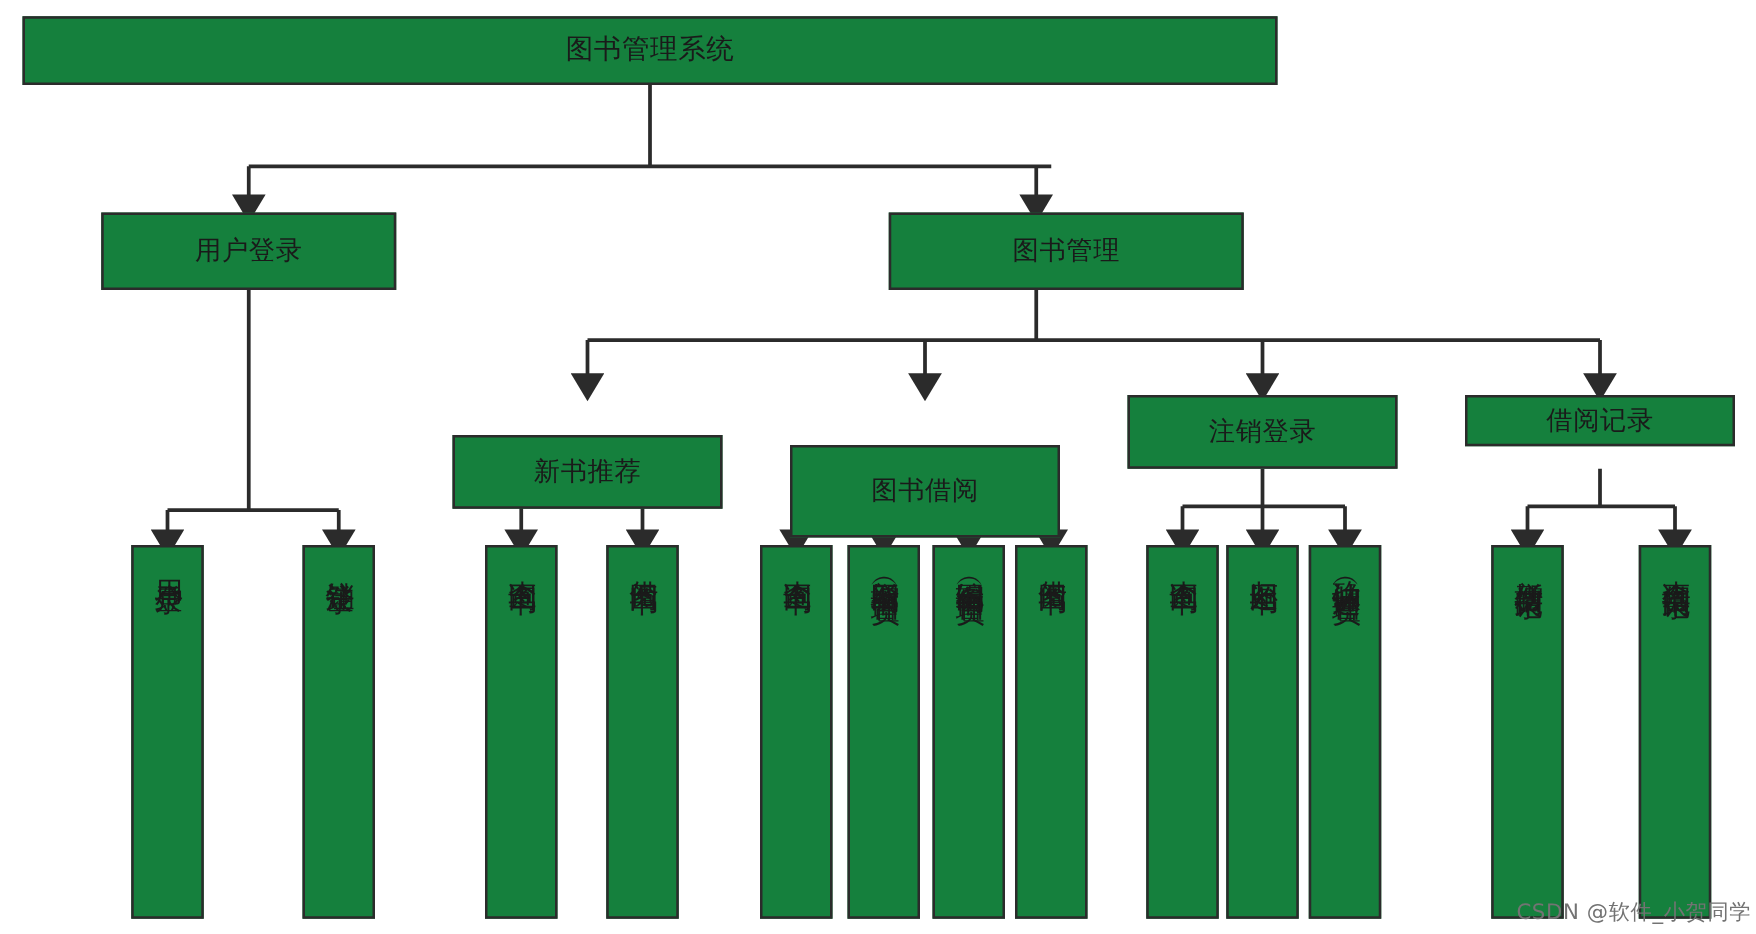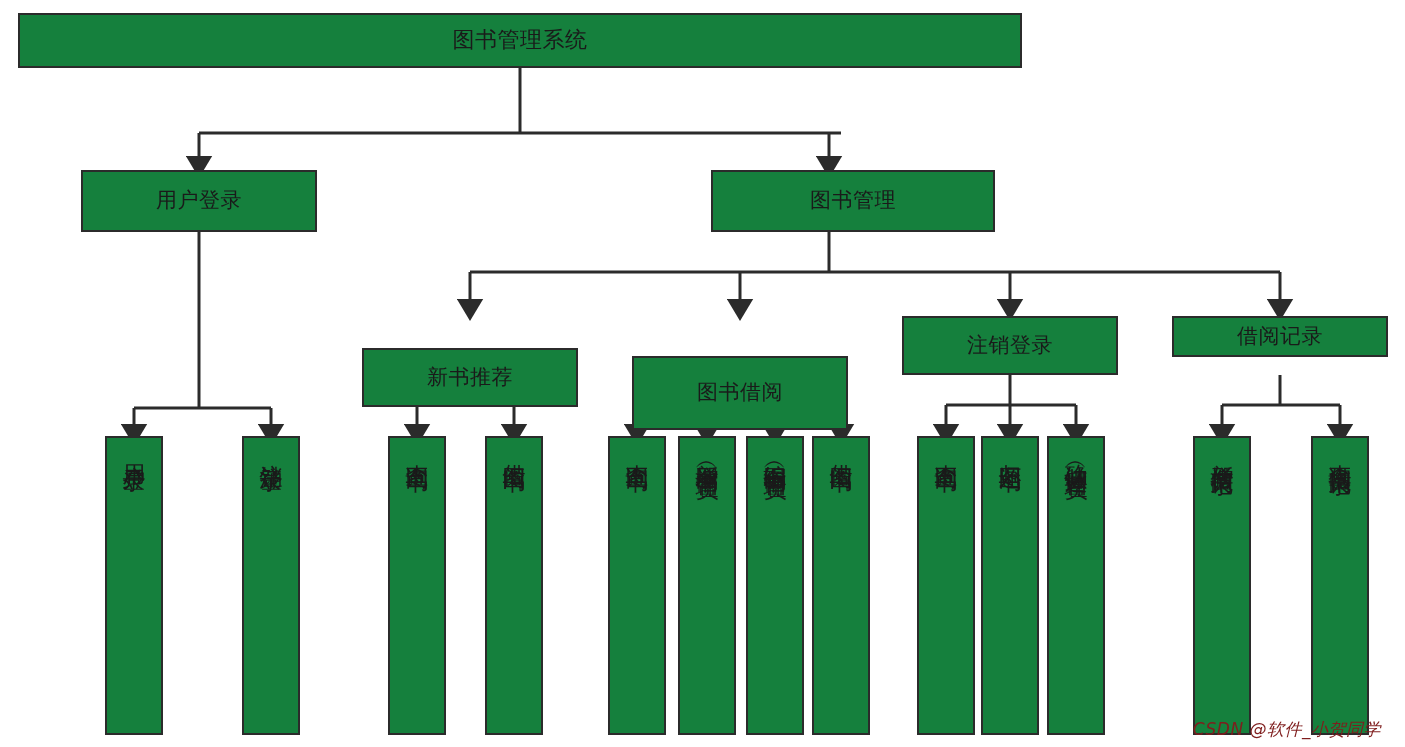--- a/index.html
+++ b/index.html
@@ -61,28 +61,27 @@
     line-height: 1.0;
     letter-spacing: 2px;
     white-space: nowrap;
     height: auto;
   }
   .node.vert.tall-text {
     align-items: flex-start;
   }
   .watermark {
     position: absolute;
-    right: 24px;
+    right: 4px;
     bottom: 6px;
     font-size: 17px;
-    color: #7f1d1d;
+    color: #737373;
     font-family: "DejaVu Sans", "Liberation Sans", sans-serif;
     letter-spacing: 0.5px;
     white-space: nowrap;
-    font-style: italic;
   }
 </style>
 </head>
 <body>
 
 <div id="canvas">
 
   <svg class="connectors" viewBox="0 0 1405 747" xmlns="http://www.w3.org/2000/svg">
     <defs>
       <marker id="arrow" markerWidth="9" markerHeight="9" refX="1.5" refY="4.5" orient="auto" markerUnits="strokeWidth">

